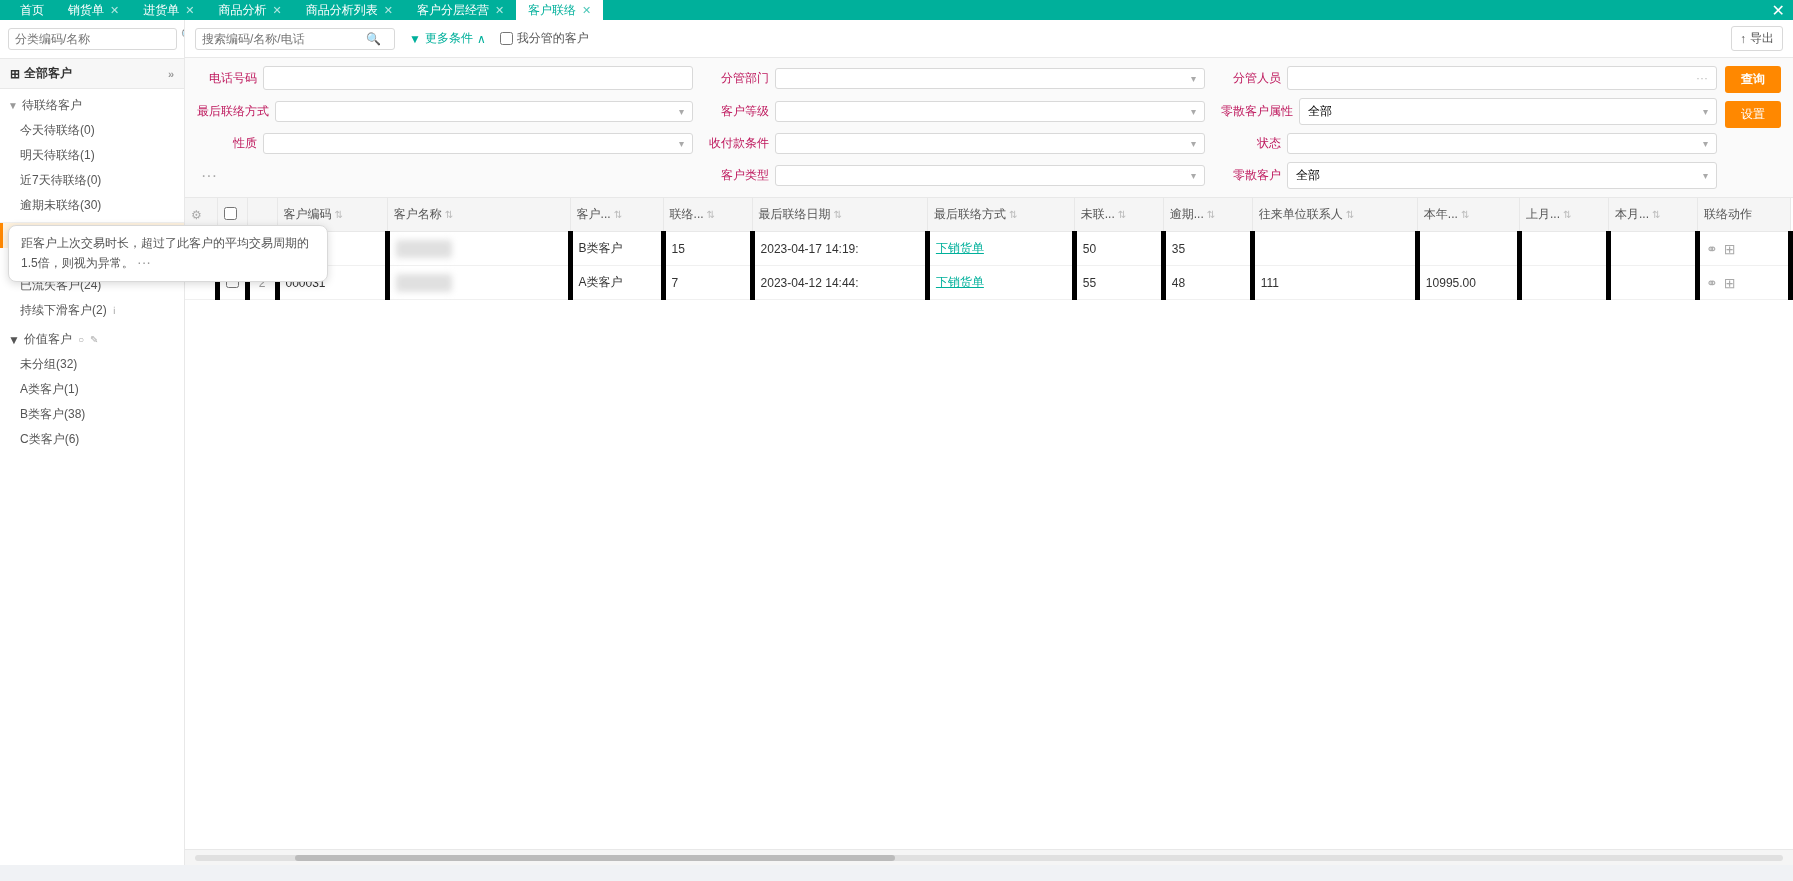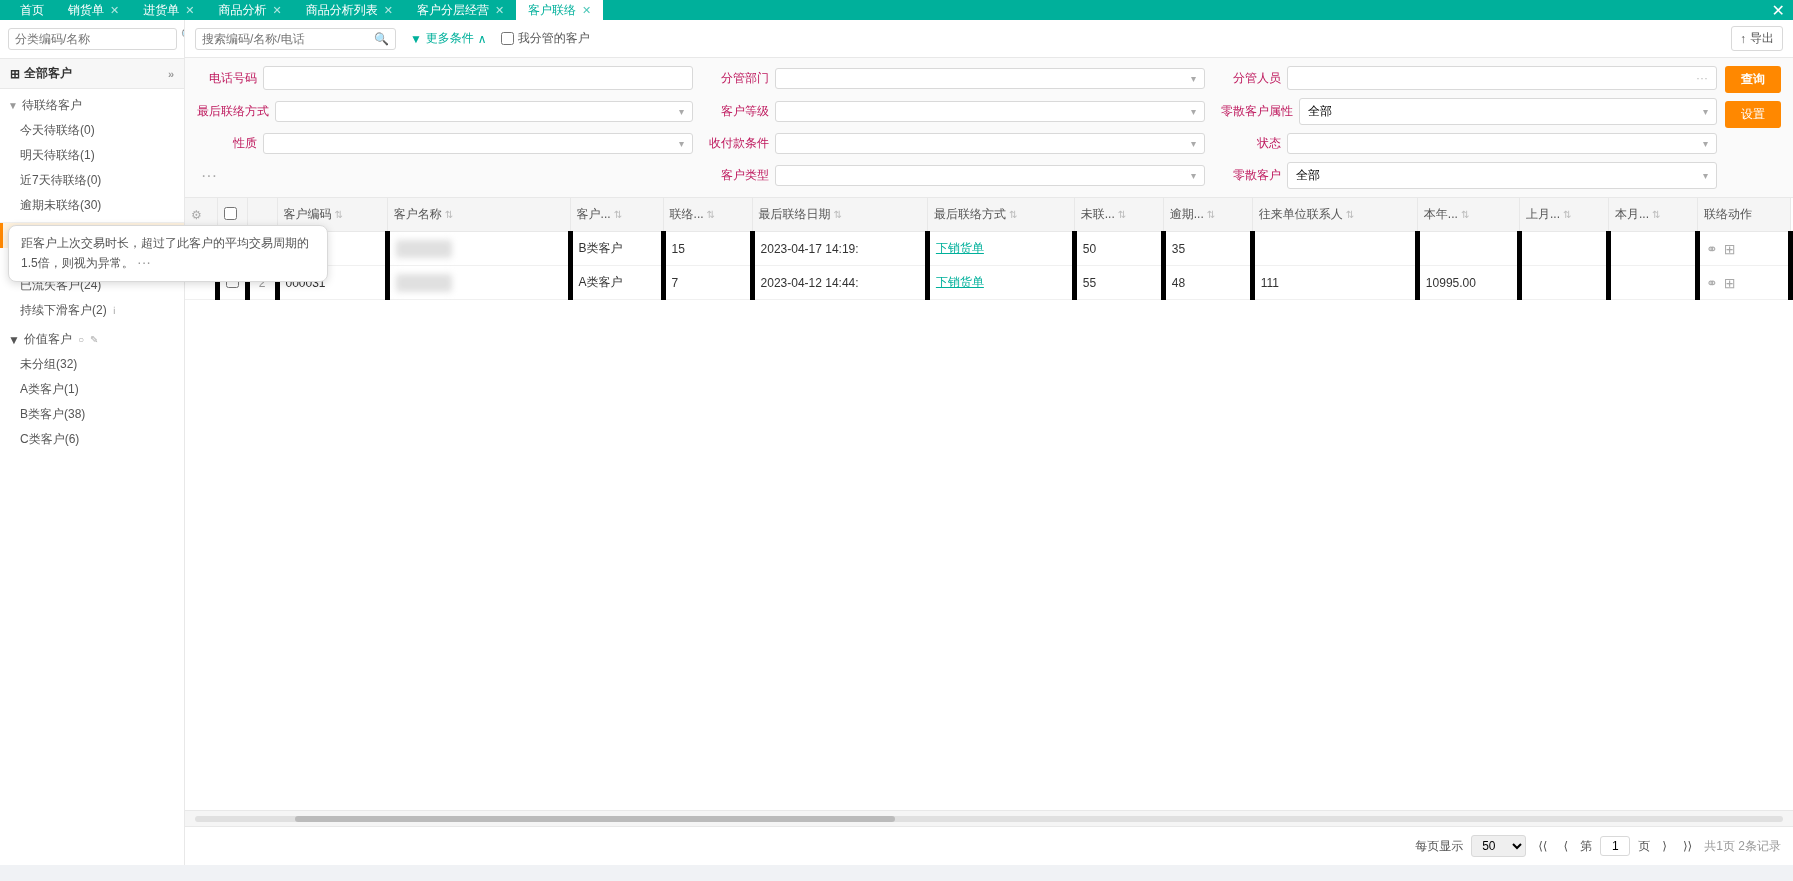--- a/index.html
+++ b/index.html
@@ -69,21 +69,21 @@
     
     .main-content { flex: 1; display: flex; flex-direction: column; background: white; overflow: hidden; }
 
     
     .filter-bar {
       padding: 6px 10px; background: white; border-bottom: 1px solid #e8e8e8;
       display: flex; align-items: center; gap: 8px; flex-wrap: wrap;
     }
     .filter-bar .search-box {
       display: flex; align-items: center; border: 1px solid #d9d9d9; border-radius: 3px;
-      padding: 3px 6px; gap: 12px; min-width: 200px;
+      padding: 3px 6px; gap: 4px; min-width: 200px;
     }
     .filter-bar .search-box input { border: none; outline: none; font-size: 12px; color: #999; min-width: 150px; }
     .filter-bar .more-conditions {
       display: flex; align-items: center; gap: 4px; color: #00b09b; cursor: pointer; padding: 3px 6px;
     }
     .filter-bar .my-customers { display: flex; align-items: center; gap: 4px; color: #555; cursor: pointer; }
     .filter-bar .export-btn {
       margin-left: auto; display: flex; align-items: center; gap: 4px;
       color: #555; cursor: pointer; padding: 3px 8px; border: 1px solid #d9d9d9; border-radius: 3px;
     }
@@ -552,30 +552,15 @@
         </tbody>
       </table>
     </div>
 
     <div class="scroll-area">
       <div class="scroll-track">
         <div class="scroll-thumb"></div>
       </div>
     </div>
 
-    <div class="pagination-bar">
-      <span>每页显示</span>
-      <select class="page-size-select">
-        <option>50</option>
-        <option>100</option>
-      </select>
-      <span class="page-btn">⟨⟨</span>
-      <span class="page-btn">⟨</span>
-      <span>第</span>
-      <input class="page-input" type="text" value="1" style="">
-      <span>页</span>
-      <span class="page-btn">⟩</span>
-      <span class="page-btn">⟩⟩</span>
-      <span class="total-info">共1页 2条记录</span>
-    </div>
 
   </div>
 </div>
 
 </body></html>

